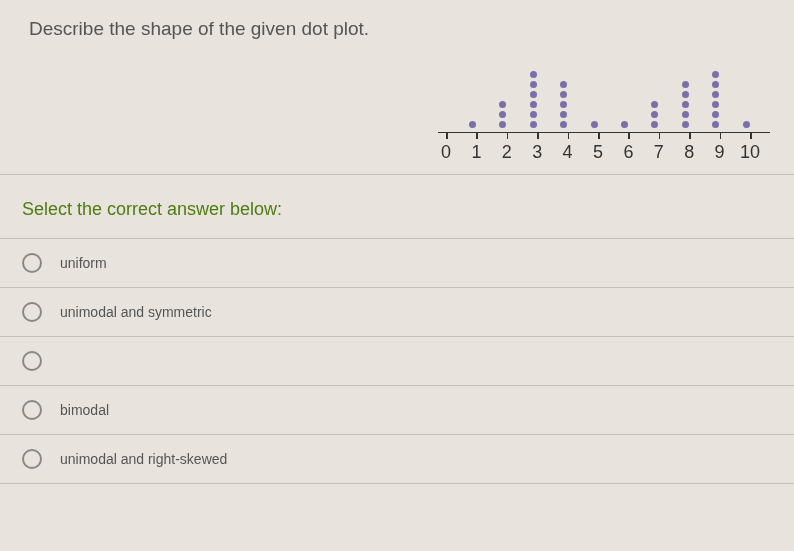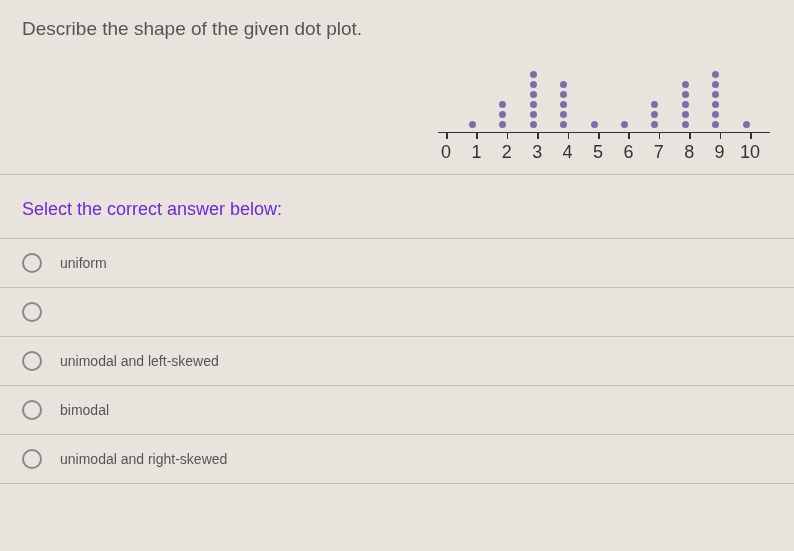--- a/index.html
+++ b/index.html
@@ -13,21 +13,21 @@
     .container {
       width: 100%;
       height: 100%;
     }
     .question-row {
       display: flex;
       border-bottom: 1px solid #c5c0b8;
       min-height: 175px;
     }
     .question-text {
-      padding: 18px 22px;
+      padding: 18px 29px;
       font-size: 19px;
       color: #555;
       flex: 1;
     }
     .dotplot-area {
       width: 360px;
       padding: 10px 20px 10px 0;
       display: flex;
       flex-direction: column;
       justify-content: flex-end;
@@ -73,21 +73,21 @@
     .axis-label {
       position: absolute;
       font-size: 18px;
       color: #333;
       transform: translateX(-50%);
       top: 2px;
     }
     .instruction-row {
       padding: 24px 22px 18px 22px;
       font-size: 18px;
-      color: #6d28d9;
+      color: #4d7c0f;
       border-bottom: 1px solid #c5c0b8;
     }
     .option-row {
       display: flex;
       align-items: center;
       padding: 14px 22px;
       border-bottom: 1px solid #c5c0b8;
       cursor: pointer;
     }
     .radio-circle {
@@ -197,24 +197,24 @@
 
   <div class="instruction-row">Select the correct answer below:</div>
 
   <div id="options">
       <div class="option-row">
         <div class="radio-circle"></div>
         <div class="option-label">uniform</div>
       </div>
       <div class="option-row">
         <div class="radio-circle"></div>
-      </div>
-      <div class="option-row">
-        <div class="radio-circle"></div>
-        <div class="option-label">unimodal and left-skewed</div>
+        <div class="option-label">unimodal and symmetric</div>
+      </div>
+      <div class="option-row">
+        <div class="radio-circle"></div>
       </div>
       <div class="option-row">
         <div class="radio-circle"></div>
         <div class="option-label">bimodal</div>
       </div>
       <div class="option-row">
         <div class="radio-circle"></div>
         <div class="option-label">unimodal and right-skewed</div>
       </div>
     </div>

